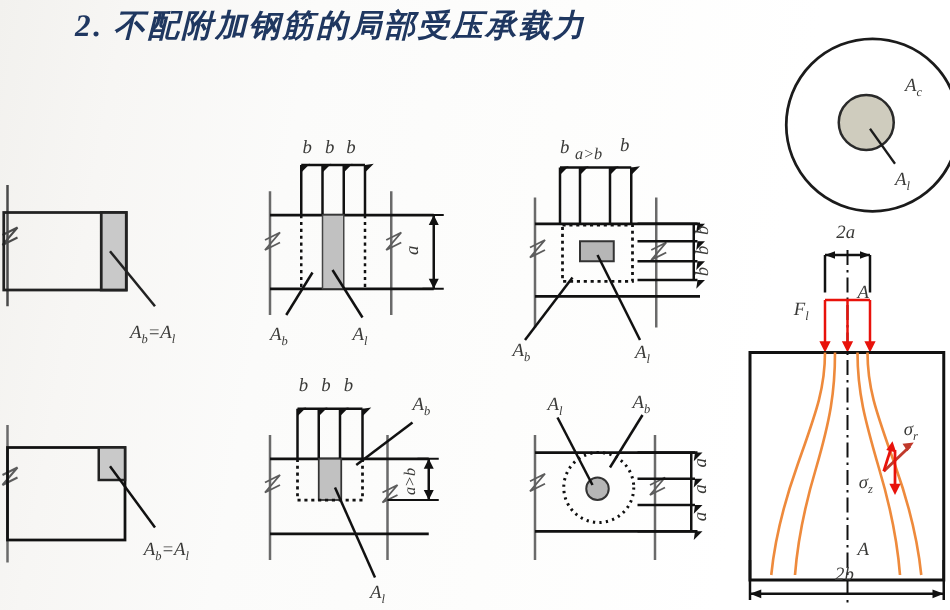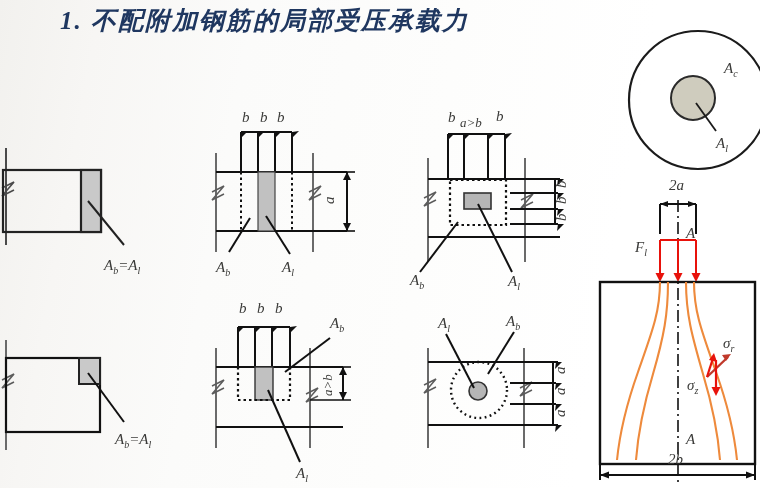--- a/index.html
+++ b/index.html
@@ -54,21 +54,21 @@
   }
   .lbl-sub { font-size: 10px; font-style: italic; }
   .lbl-sm { font-size: 13px; }
   text { -webkit-font-smoothing: antialiased; }
 </style>
 </head>
 <body>
 
 <div id="slide">
 
-  <div class="abs" id="title">1. 不配附加钢筋的局部受压承载力</div>
+  <div class="abs" id="title">2. 不配附加钢筋的局部受压承载力</div>
 
 
   <div class="abs" style="left:0px; top:130px;">
     <svg width="210" height="160" viewBox="0 0 210 160">
 
       <line x1="6" y1="18" x2="6" y2="115" stroke="#4a4a4a" stroke-width="2"></line>
       <path d="M2 58 L14 52 L2 66 L14 60" fill="none" stroke="#4a4a4a" stroke-width="1.6"></path>
 
       <rect x="3" y="40" width="98" height="62" fill="none" stroke="#222" stroke-width="2.2"></rect>
 

